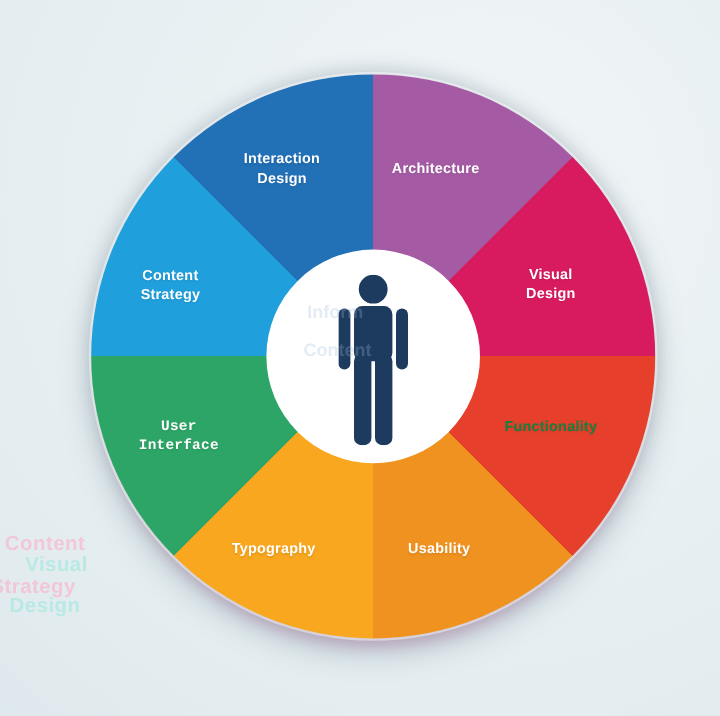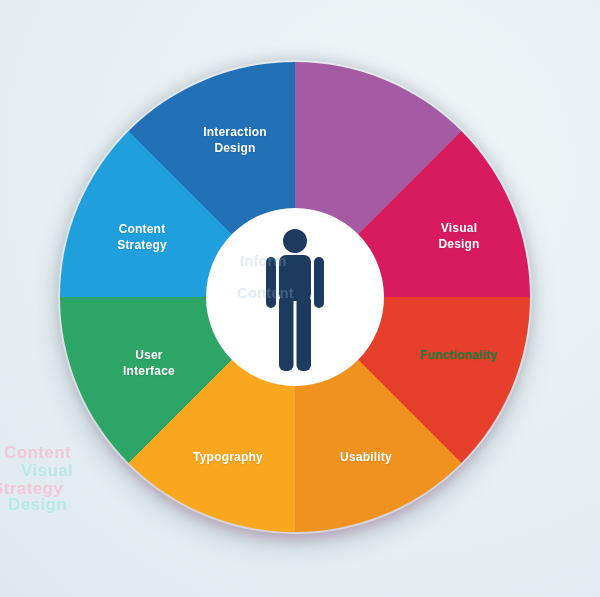--- a/index.html
+++ b/index.html
@@ -4,21 +4,21 @@
 <style>
   html,body { margin:0; padding:0; }
   body {
     width:600px; height:597px; overflow:hidden;
     font-family:"Liberation Sans", sans-serif;
     background: radial-gradient(135% 135% at 66% 28%, #f1f6f8 0%, #e7eff2 40%, #d8e4e9 100%);
   }
   .stage { position:relative; width:600px; height:597px; }
 
   .wheel {
-    position:absolute; left:60px; top:62px; width:470px; height:470px;
+    position:absolute; left:76px; top:62px; width:470px; height:470px;
     border-radius:50%;
     box-shadow: 0 0 0 2px rgba(255,255,255,.45),
                 0 10px 26px rgba(96,116,131,.42),
                 0 -4px 14px rgba(96,116,131,.22),
                 0 14px 10px -6px rgba(236,100,170,.25);
     text-align: right;
   }
 
   .hub {
     position:absolute; left:50%; top:50%;
@@ -75,35 +75,36 @@
         <rect x="13" y="26" width="32" height="46" rx="7"></rect>
         <rect x="0" y="28" width="10" height="51" rx="5"></rect>
         <rect x="48" y="28" width="10" height="51" rx="5"></rect>
         <rect x="13" y="66" width="14.5" height="76" rx="6"></rect>
         <rect x="30.5" y="66" width="14.5" height="76" rx="6"></rect>
       </svg>
     </div>
   </div>
 
   <div class="seg-label lbl-ia" style="color: rgb(255, 255, 255);">
+    <span>Architecture</span>
   </div>
   <div class="seg-label lbl-vd" style="color: rgb(255, 255, 255);">
     <span>Visual</span>
     <span>Design</span>
   </div>
   <div class="seg-label lbl-fn" style="color: #15803d;">
     <span>Functionality</span>
   </div>
   <div class="seg-label lbl-ty" style="color: rgb(255, 255, 255);">
     <span>Typography</span>
   </div>
   <div class="seg-label lbl-us" style="color: rgb(255, 255, 255);">
     <span>Usability</span>
   </div>
-  <div class="seg-label lbl-ui" style="color: rgb(255, 255, 255);">
+  <div class="seg-label lbl-ui" style="color: rgb(255, 255, 255); font-family: Liberation Mono, monospace;">
     <span>User</span>
     <span>Interface</span>
   </div>
   <div class="seg-label lbl-cs" style="color: rgb(255, 255, 255);">
     <span>Content</span>
     <span>Strategy</span>
   </div>
   <div class="seg-label lbl-id" style="color: rgb(255, 255, 255);">
     <span>Interaction</span>
     <span>Design</span>

